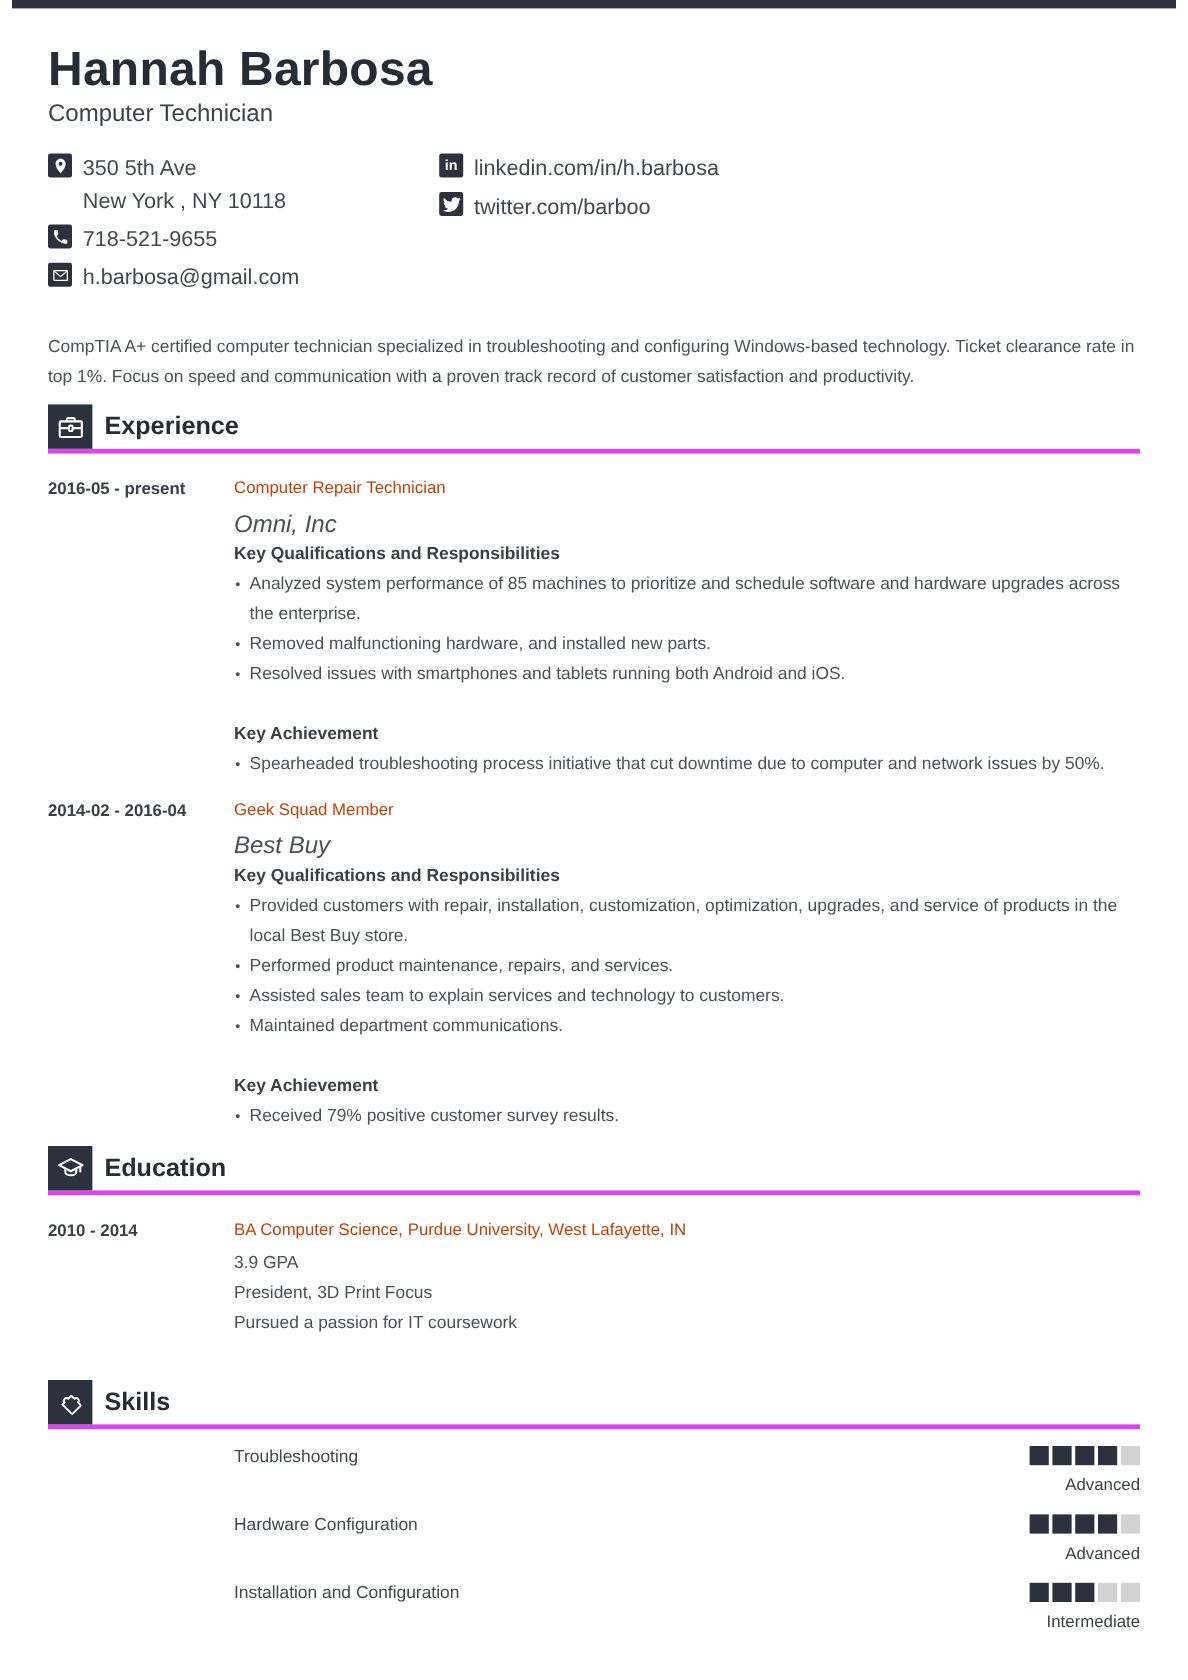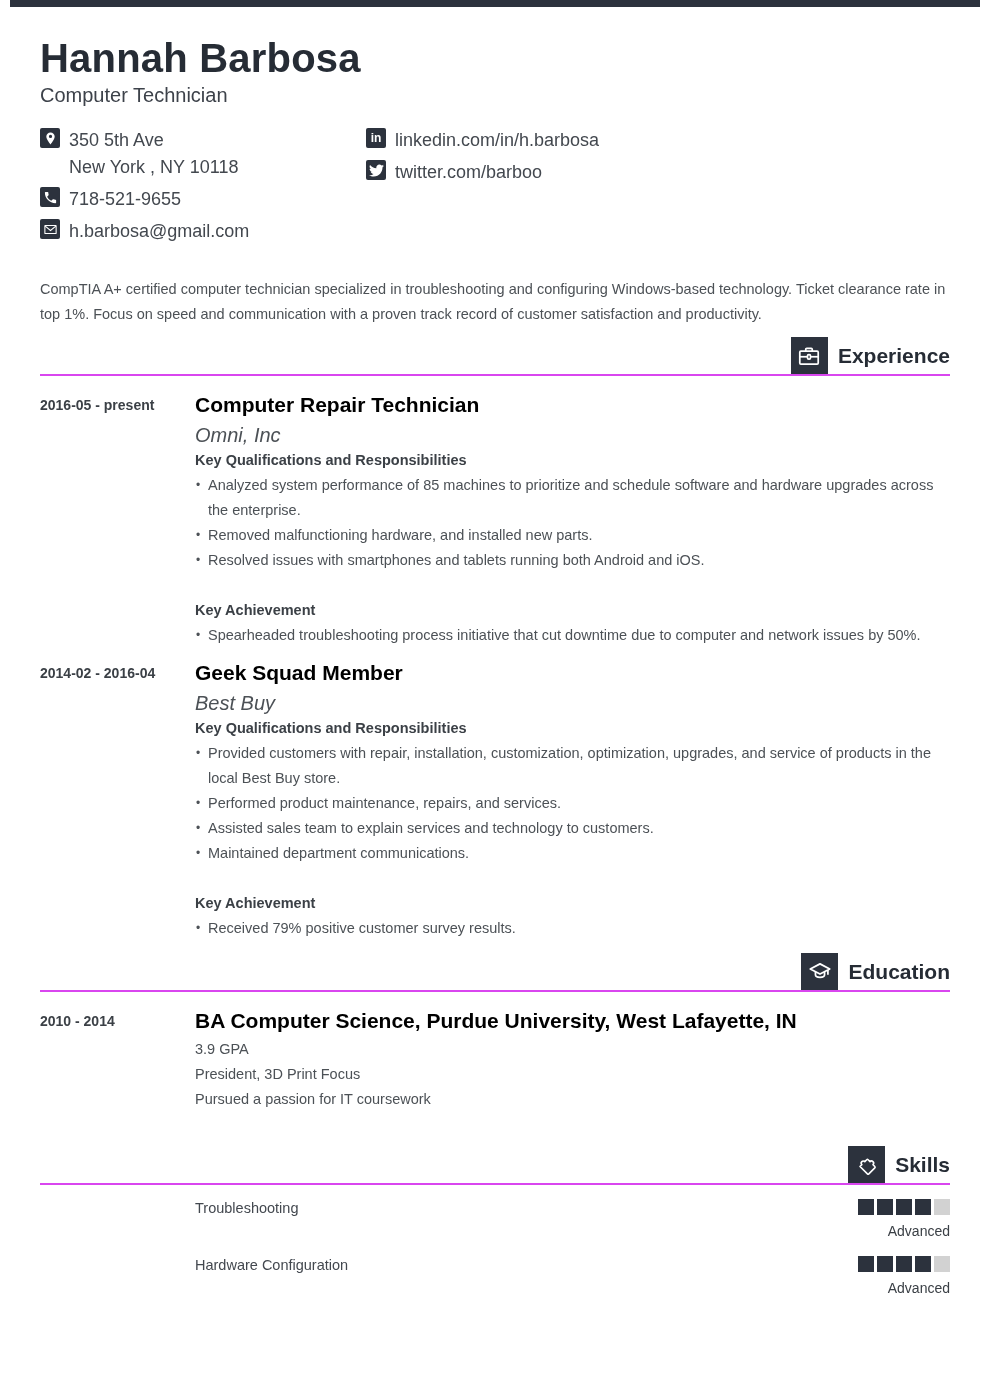--- a/index.html
+++ b/index.html
@@ -33,37 +33,36 @@
   }
   .c-icon svg { width:15px; height:15px; display:block; }
   .c-text { font-size:18px; line-height:20px; color:#43484f; padding-top:2px; }
   .c-line2 { margin-top:5px; }
   .in-glyph { color:#fff; font-size:12px; font-weight:bold; line-height:1; padding-bottom:1px; }
 
   .summary { margin-top:26px; font-size:14.5px; line-height:25px; color:#4c5156; }
 
   .section-header {
     display:flex; align-items:center; gap:10px;
-    border-bottom:2px solid #d946ef;
-    justify-content:flex-end;
+    border-bottom:4px solid #d946ef;
   }
   .mt-exp { margin-top:10px; }
   .mt-edu { margin-top:12px; }
   .mt-skl { margin-top:34px; }
   .icon-box {
     width:37px; height:37px; background:var(--accent,#2c323d);
     display:flex; align-items:center; justify-content:center;
   }
   .icon-box svg { width:26px; height:26px; display:block; }
   .section-header h2 { font-size:21px; font-weight:bold; color:var(--ink,#262c35); }
 
   .entry { display:grid; grid-template-columns:155px 1fr; padding-top:16px; }
   .entry-2 { padding-top:12px; }
   .dates { font-size:14px; font-weight:bold; color:#3b4046; padding-top:4px; line-height:18px; }
-  .role { font-size:21px; font-weight:bold; color:#000000; line-height:25px; }
+  .role { font-size:14px; font-weight:normal; color:#c2410c; line-height:25px; }
   .company { font-style:italic; font-size:20px; color:#4c5156; line-height:25px; margin-top:6px; }
   .subhead { font-size:14.5px; font-weight:bold; color:#3b4046; line-height:25px; }
   .subhead.ach { margin-top:25px; }
   ul.bullets { list-style:none; }
   ul.bullets li {
     position:relative; padding-left:13px;
     font-size:14.5px; line-height:25px; color:#4c5156;
   }
   ul.bullets li::before { content:"\2022"; position:absolute; left:1px; font-size:12px; }
   .edu-details div { font-size:14.5px; line-height:25px; color:#4c5156; }
@@ -242,16 +241,29 @@
           <div class="squares">
               <span class="sq sq-filled"></span>
               <span class="sq sq-filled"></span>
               <span class="sq sq-filled"></span>
               <span class="sq sq-filled"></span>
               <span class="sq"></span>
             </div>
           <div class="level-text">Advanced</div>
         </div>
       </div>
+      <div class="skill-row">
+        <div class="skill-name">Installation and Configuration</div>
+        <div class="skill-level-block">
+          <div class="squares">
+              <span class="sq sq-filled"></span>
+              <span class="sq sq-filled"></span>
+              <span class="sq sq-filled"></span>
+              <span class="sq"></span>
+              <span class="sq"></span>
+            </div>
+          <div class="level-text">Intermediate</div>
+        </div>
+      </div>
     </div>
 
   </div>
 </div>
 
 </body></html>

